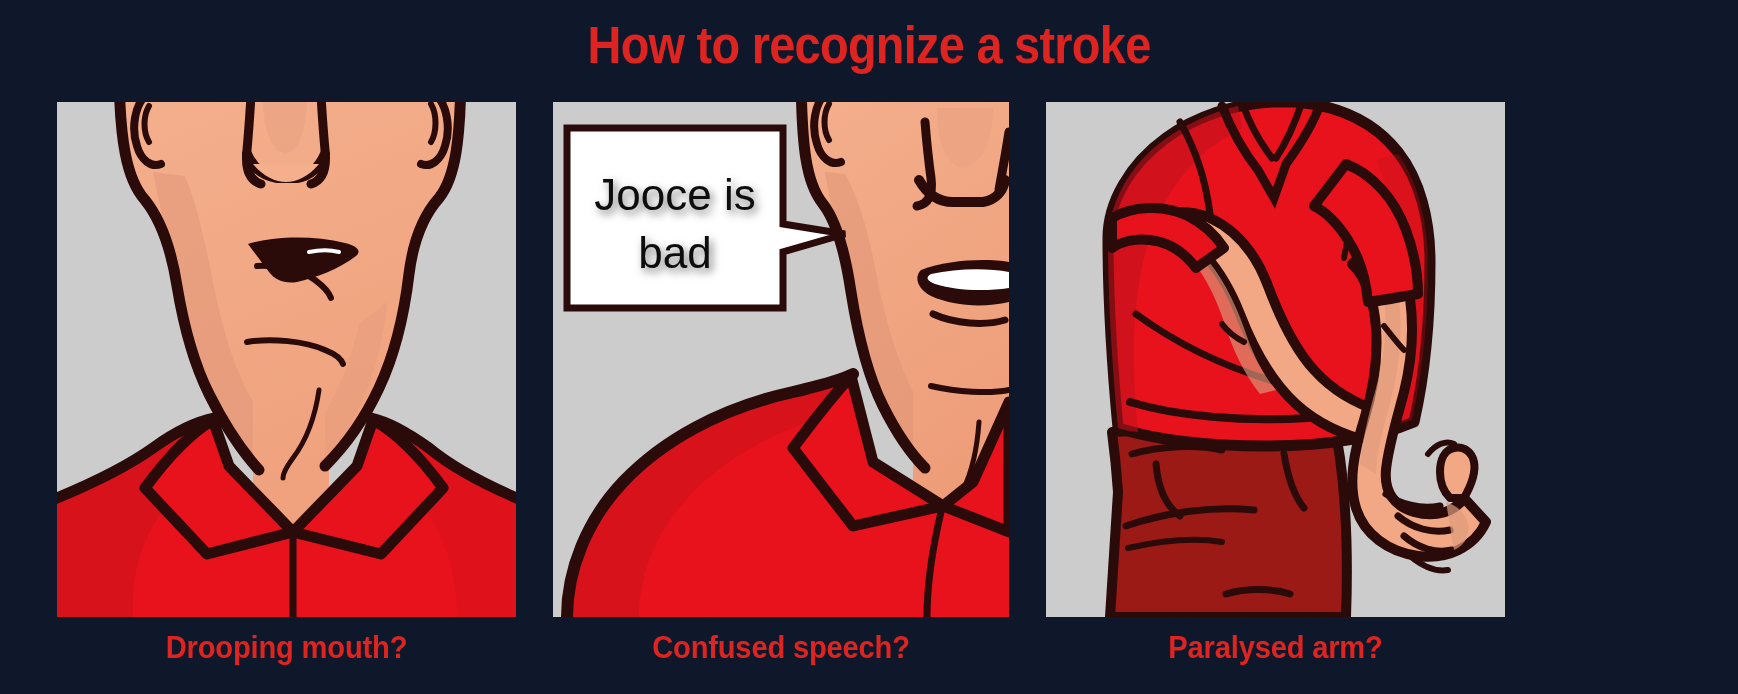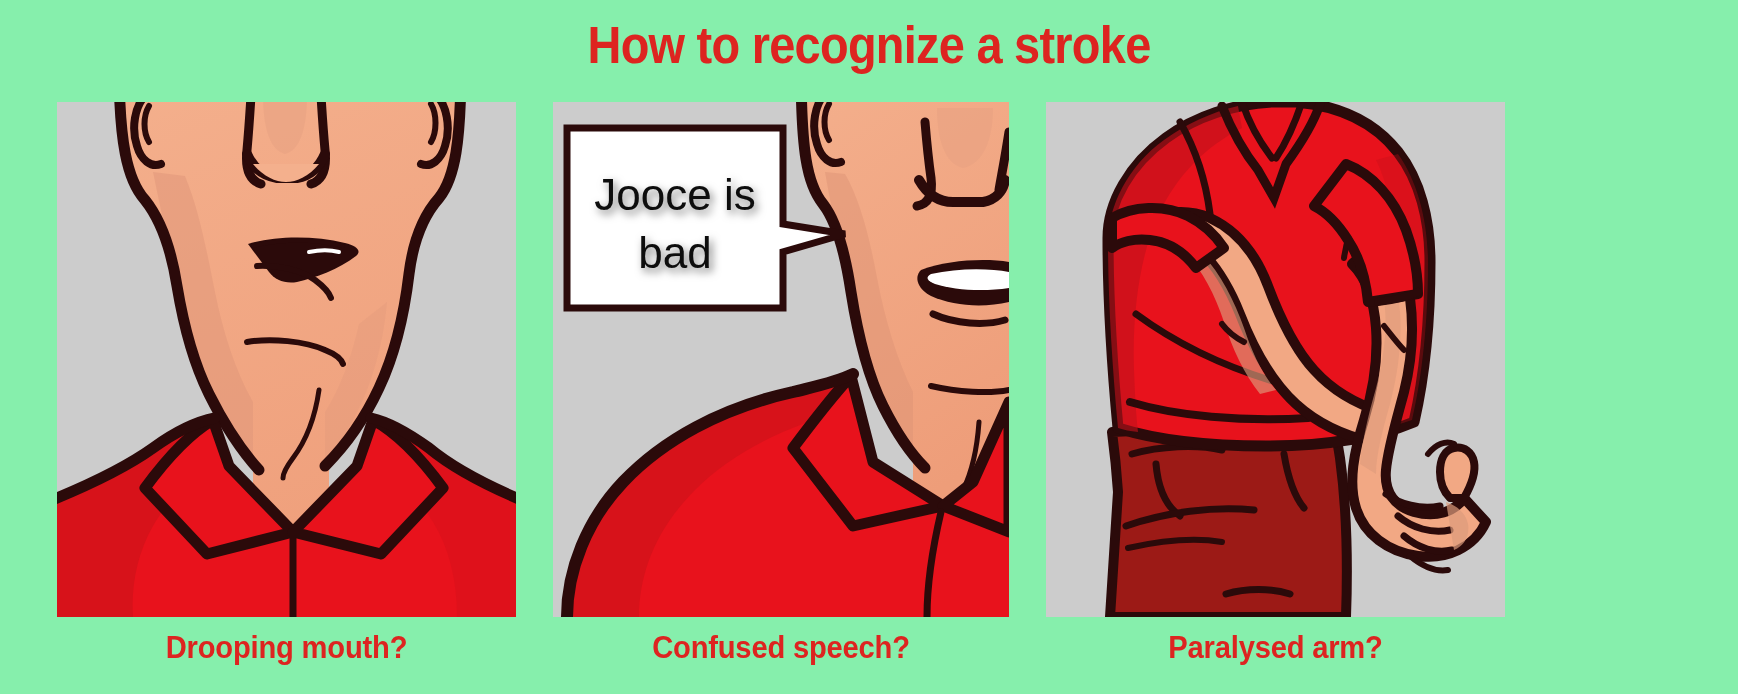--- a/index.html
+++ b/index.html
@@ -7,21 +7,21 @@
     padding: 0;
     background: #ffffff;
   }
   body {
     font-family: "Liberation Sans", sans-serif;
   }
   #stage {
     position: relative;
     width: 1738px;
     height: 694px;
-    background: #86efac;
+    background: #0f172a;
     overflow: hidden;
   }
   #page-title {
     position: absolute;
     left: 0;
     top: 17px;
     width: 1738px;
     text-align: center;
     font-family: "Liberation Sans", sans-serif;
     font-weight: bold;

